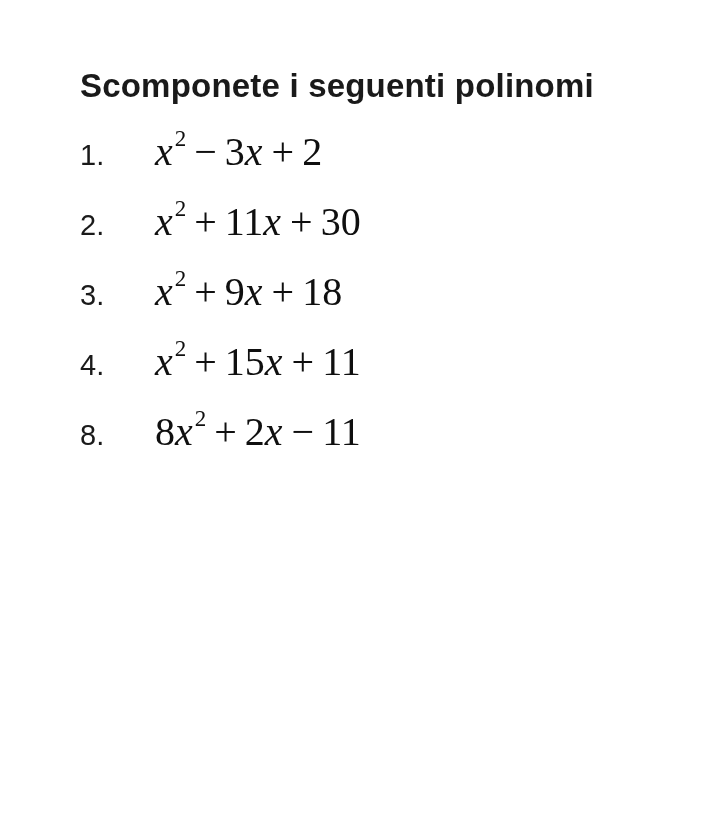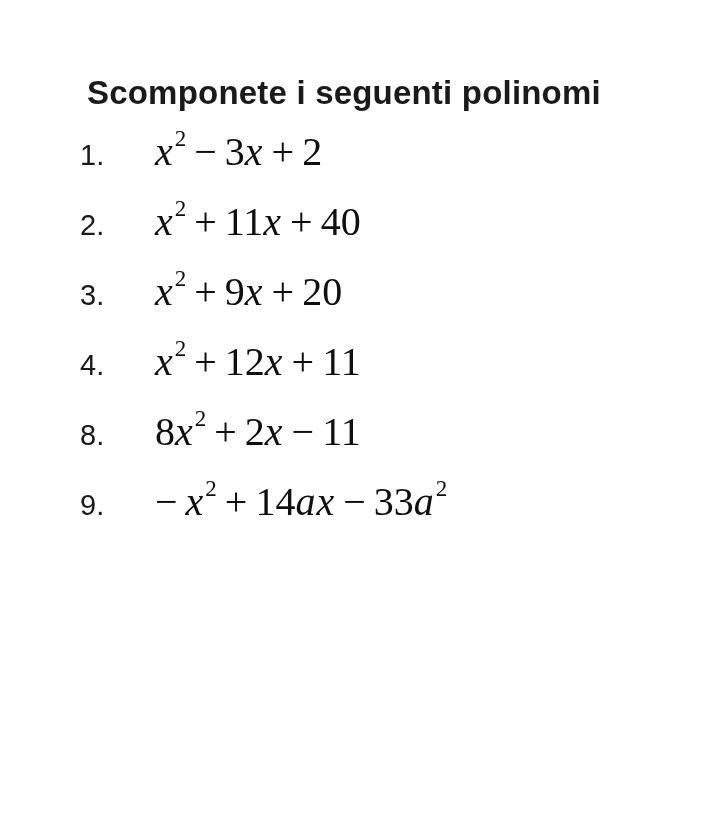--- a/index.html
+++ b/index.html
@@ -17,21 +17,21 @@
   }
   .page {
     position: absolute;
     inset: 0;
     background: #ffffff;
   }
   .title {
     position: absolute;
     left: 80px;
     top: 69px;
-    margin: 7px;
+    margin: 0;
     font-size: 33px;
     font-weight: 600;
     line-height: 1;
     letter-spacing: 0.2px;
     font-family: "Liberation Sans", sans-serif;
     color: #1a1a1a;
     white-space: nowrap;
   }
   .list {
     position: absolute;
@@ -84,19 +84,18 @@
     margin-left: 1px;
   }
 </style>
 </head>
 <body>
 
 <div class="page">
   <h1 class="title">Scomponete i seguenti polinomi</h1>
   <ol class="list">
       <li class="row"><span class="num">1.</span><span class="formula"><span class="var">x</span><sup class="sup">2</sup><span class="op">−</span><span class="numv">3</span><span class="var">x</span><span class="op">+</span><span class="numv">2</span></span></li>
-      <li class="row"><span class="num">2.</span><span class="formula"><span class="var">x</span><sup class="sup">2</sup><span class="op">+</span><span class="numv">11</span><span class="var">x</span><span class="op">+</span><span class="numv">40</span></span></li>
-      <li class="row"><span class="num">3.</span><span class="formula"><span class="var">x</span><sup class="sup">2</sup><span class="op">+</span><span class="numv">9</span><span class="var">x</span><span class="op">+</span><span class="numv">20</span></span></li>
-      <li class="row"><span class="num">4.</span><span class="formula"><span class="var">x</span><sup class="sup">2</sup><span class="op">+</span><span class="numv">12</span><span class="var">x</span><span class="op">+</span><span class="numv">11</span></span></li>
+      <li class="row"><span class="num">2.</span><span class="formula"><span class="var">x</span><sup class="sup">2</sup><span class="op">+</span><span class="numv">11</span><span class="var">x</span><span class="op">+</span><span class="numv">30</span></span></li>
+      <li class="row"><span class="num">3.</span><span class="formula"><span class="var">x</span><sup class="sup">2</sup><span class="op">+</span><span class="numv">9</span><span class="var">x</span><span class="op">+</span><span class="numv">18</span></span></li>
+      <li class="row"><span class="num">4.</span><span class="formula"><span class="var">x</span><sup class="sup">2</sup><span class="op">+</span><span class="numv">15</span><span class="var">x</span><span class="op">+</span><span class="numv">11</span></span></li>
       <li class="row"><span class="num">8.</span><span class="formula"><span class="numv">8</span><span class="var">x</span><sup class="sup">2</sup><span class="op">+</span><span class="numv">2</span><span class="var">x</span><span class="op">−</span><span class="numv">11</span></span></li>
-      <li class="row"><span class="num">9.</span><span class="formula"><span class="op">−</span><span class="var">x</span><sup class="sup">2</sup><span class="op">+</span><span class="numv">14</span><span class="var">a</span><span class="var">x</span><span class="op">−</span><span class="numv">33</span><span class="var">a</span><sup class="sup">2</sup></span></li>
     </ol>
 </div>
 
 </body></html>

